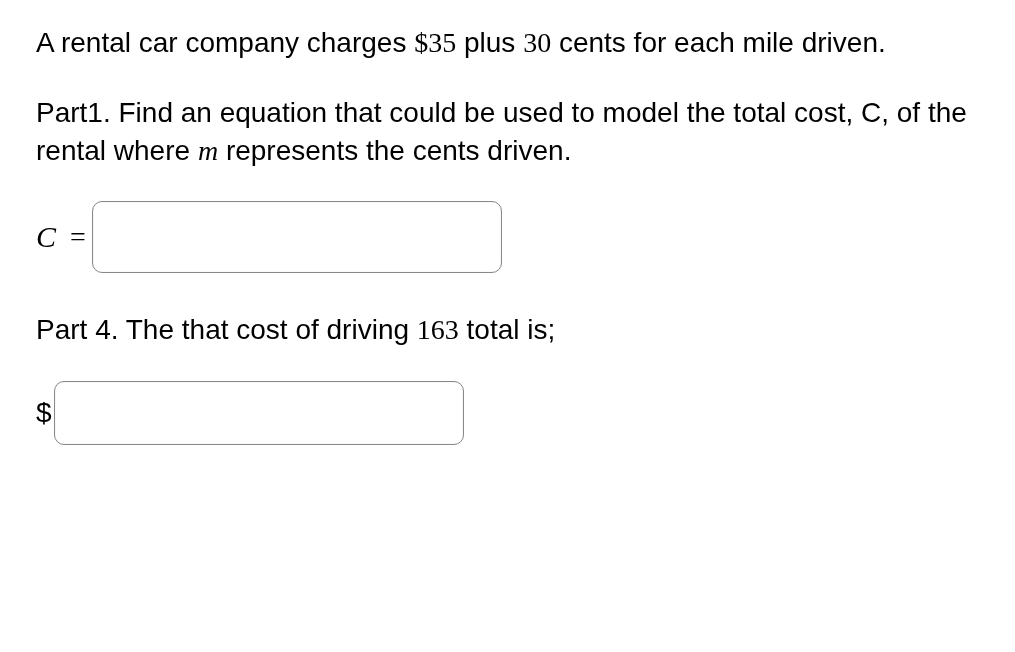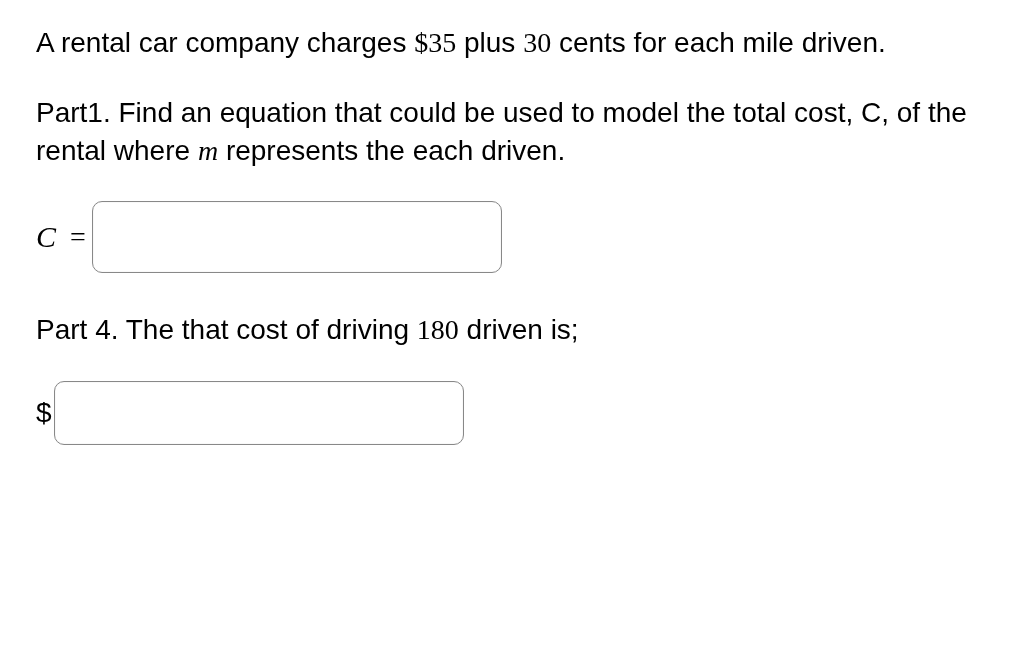--- a/index.html
+++ b/index.html
@@ -72,29 +72,29 @@
     }
   </style>
 </head>
 <body>
 
 <div class="paragraph">
   <span>A rental car company charges </span><span class="math-num">$35</span><span> plus </span><span class="math-num">30</span><span> cents for each mile driven.</span>
 </div>
 
 <div class="paragraph">
-  <span>Part1. </span><span>Find an equation that could be used to model the total cost, C, of the rental where </span><span class="math-var">m</span><span> represents the each driven.</span>
+  <span>Part1. </span><span>Find an equation that could be used to model the total cost, C, of the rental where </span><span class="math-var">m</span><span> represents the cents driven.</span>
 </div>
 
 <div class="equation-row">
   <span class="eq-label">C</span>
   <span class="eq-sign">=</span>
   <input type="text" class="input-box input-c" value="" style="">
 </div>
 
 <div class="paragraph">
-  <span>Part 4. </span><span>The that cost of driving </span><span class="math-num">180</span><span> driven is;</span>
+  <span>Part 4. </span><span>The that cost of driving </span><span class="math-num">163</span><span> total is;</span>
 </div>
 
 <div class="dollar-row">
   <span class="dollar">$</span>
   <input type="text" class="input-box input-cost" value="" style="">
 </div>
 
 </body></html>

